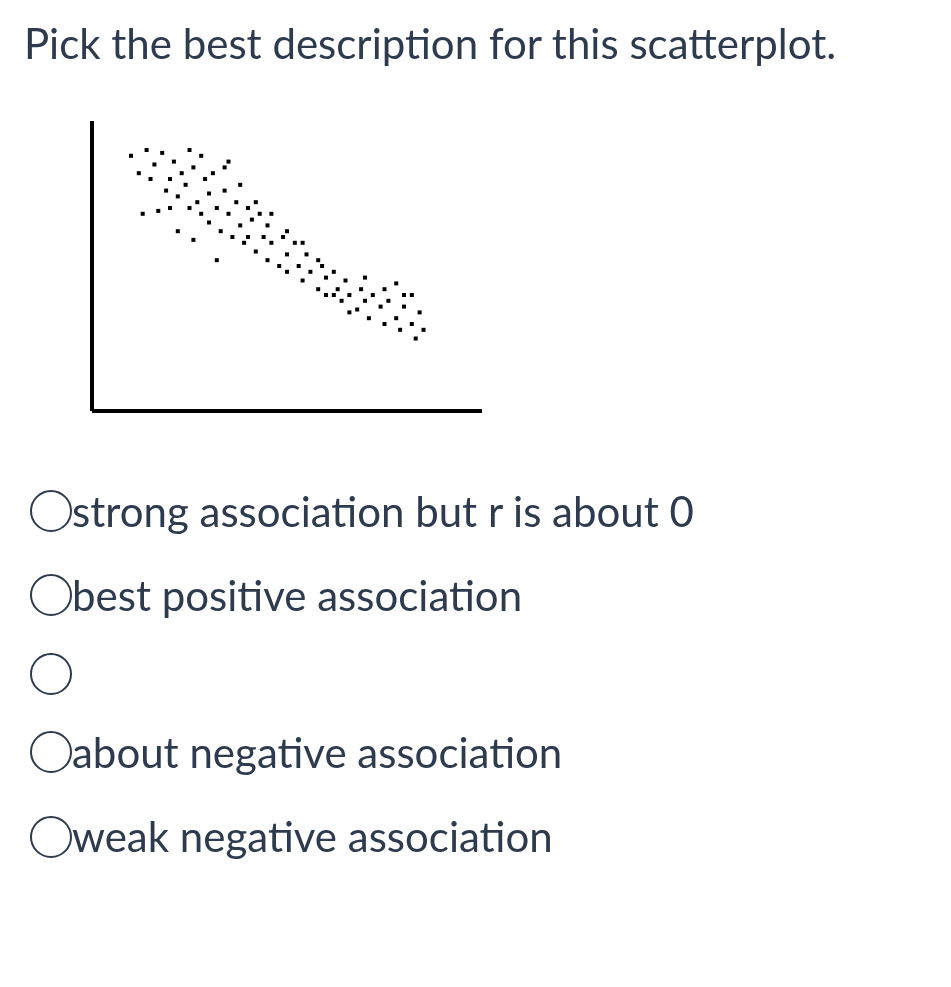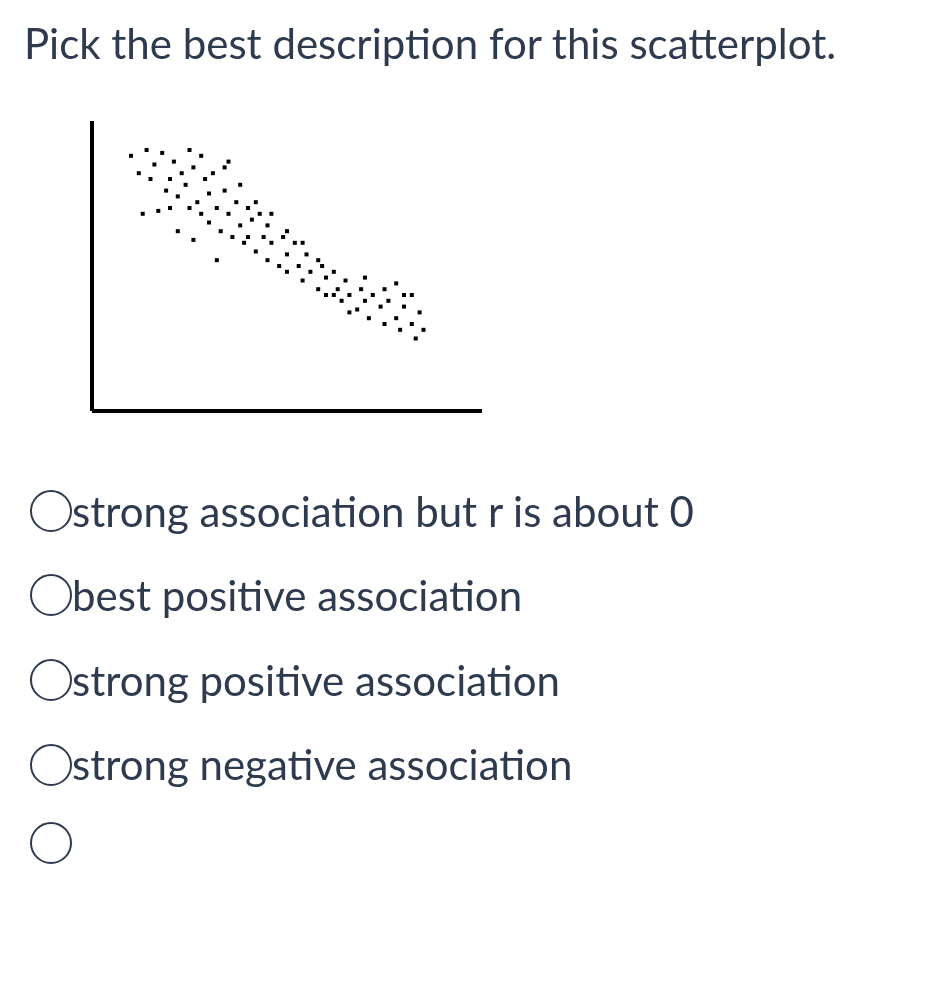--- a/index.html
+++ b/index.html
@@ -160,23 +160,23 @@
     <div class="option">
       <span class="radio"></span>
       <span class="option-label">strong association but r is about 0</span>
     </div>
     <div class="option">
       <span class="radio"></span>
       <span class="option-label">best positive association</span>
     </div>
     <div class="option">
       <span class="radio"></span>
-      <span class="option-label">strong positive association</span>
     </div>
     <div class="option">
       <span class="radio"></span>
-      <span class="option-label">strong negative association</span>
+      <span class="option-label">about negative association</span>
     </div>
     <div class="option">
       <span class="radio"></span>
+      <span class="option-label">weak negative association</span>
     </div>
   </div>
 </div>
 
 </body></html>

